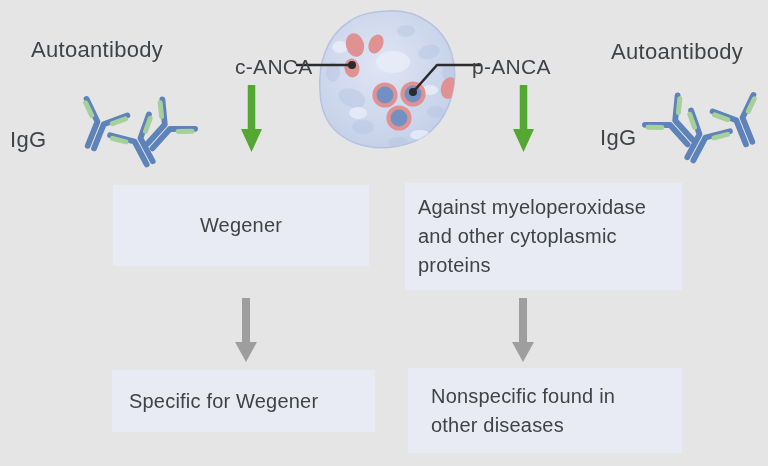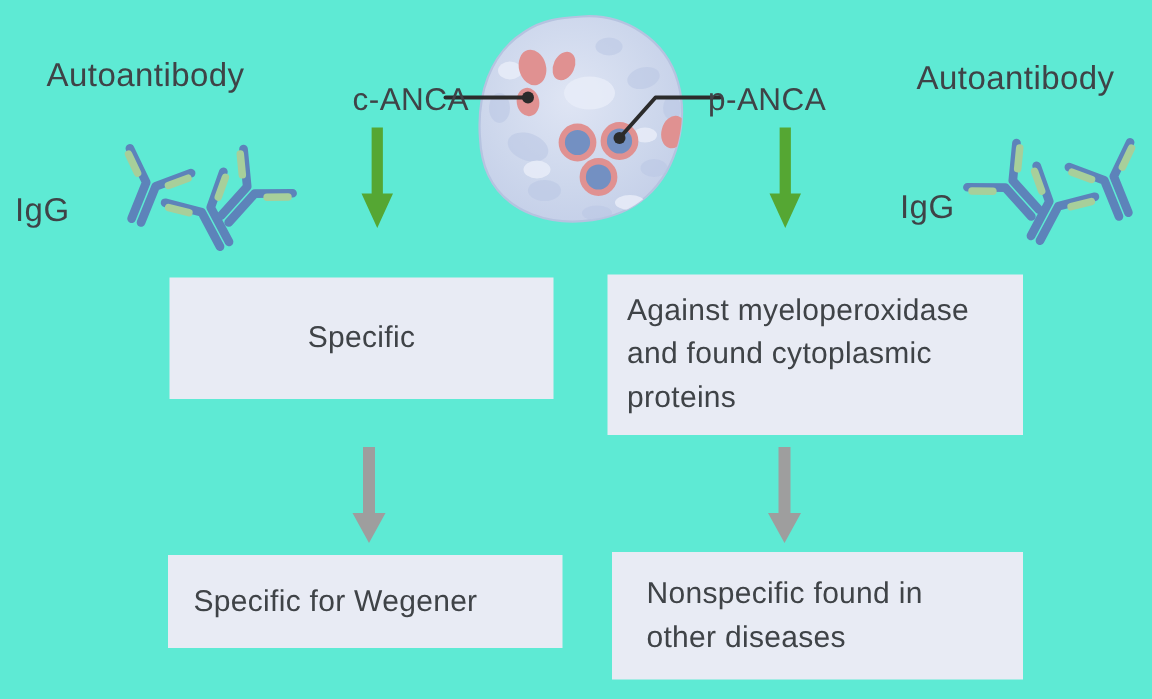--- a/index.html
+++ b/index.html
@@ -1,16 +1,16 @@
 <!DOCTYPE html>
 <html><head>
 <meta charset="utf-8">
 <style>
   html,body{margin:0;padding:0;background:#fff;}
-  .canvas{position:relative;width:768px;height:466px;background:#5eead4;overflow:hidden;
+  .canvas{position:relative;width:768px;height:466px;background:#e5e5e5;overflow:hidden;
           font-family:"Liberation Sans","DejaVu Sans",sans-serif;color:#3f4347;}
   .gfx{position:absolute;left:0;top:0;}
   .label{position:absolute;white-space:nowrap;letter-spacing:.3px;}
   .fs22{font-size:22px;}
   .fs21{font-size:21px;}
   #lbl-auto-left{left:31px;top:37px;}
   #lbl-igg-left{left:10px;top:127px;}
   #lbl-canca{left:207px;top:55px;margin-left:28px;}
   #lbl-panca{left:472px;top:55px;}
   #lbl-auto-right{left:611px;top:39px;}
@@ -109,25 +109,25 @@
   </svg>
 
   <div class="label fs22" id="lbl-auto-left">Autoantibody</div>
   <div class="label fs22" id="lbl-igg-left">IgG</div>
   <div class="label fs21" id="lbl-canca">c-ANCA</div>
   <div class="label fs21" id="lbl-panca">p-ANCA</div>
   <div class="label fs22" id="lbl-auto-right">Autoantibody</div>
   <div class="label fs22" id="lbl-igg-right">IgG</div>
 
   <div class="box centered" id="box1">
-    <div>Specific</div>
+    <div>Wegener</div>
   </div>
   <div class="box" id="box2">
     <div>Against myeloperoxidase</div>
-    <div>and found cytoplasmic</div>
+    <div>and other cytoplasmic</div>
     <div>proteins</div>
   </div>
   <div class="box" id="box3">
     <div>Specific for Wegener</div>
   </div>
   <div class="box" id="box4">
     <div>Nonspecific found in</div>
     <div>other diseases</div>
   </div>
 

